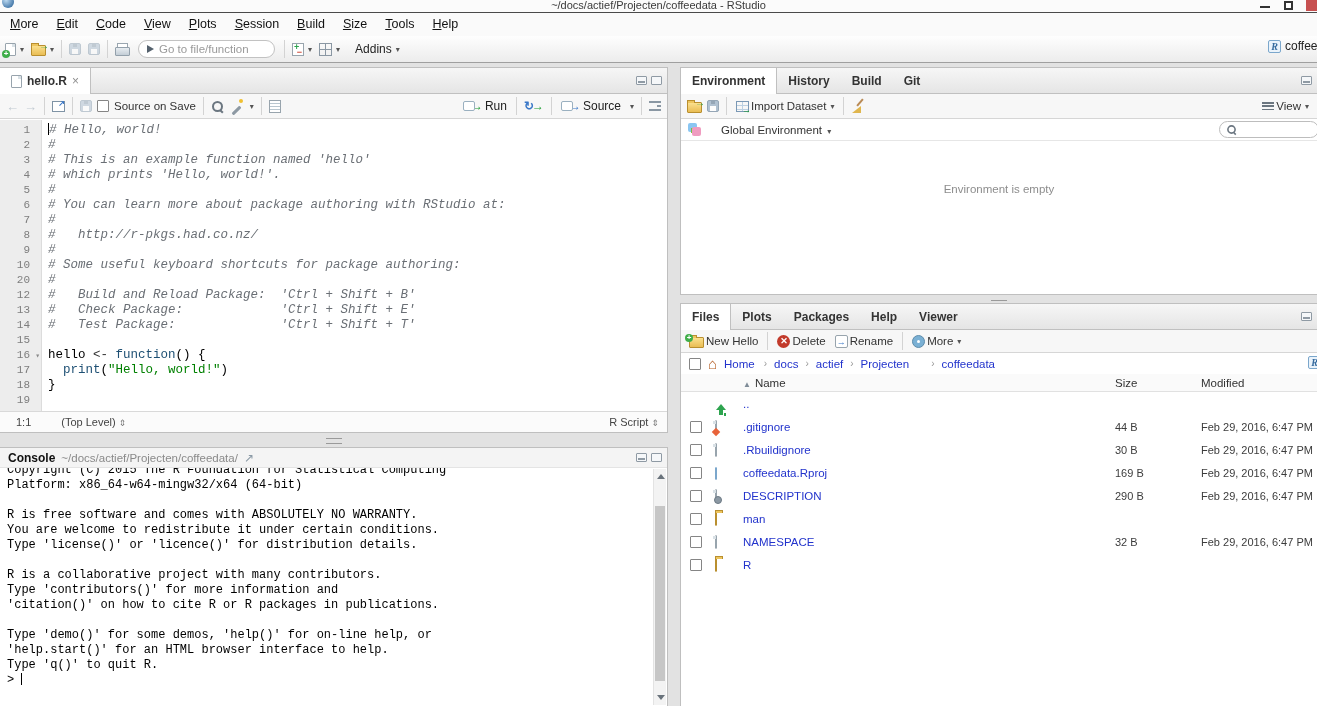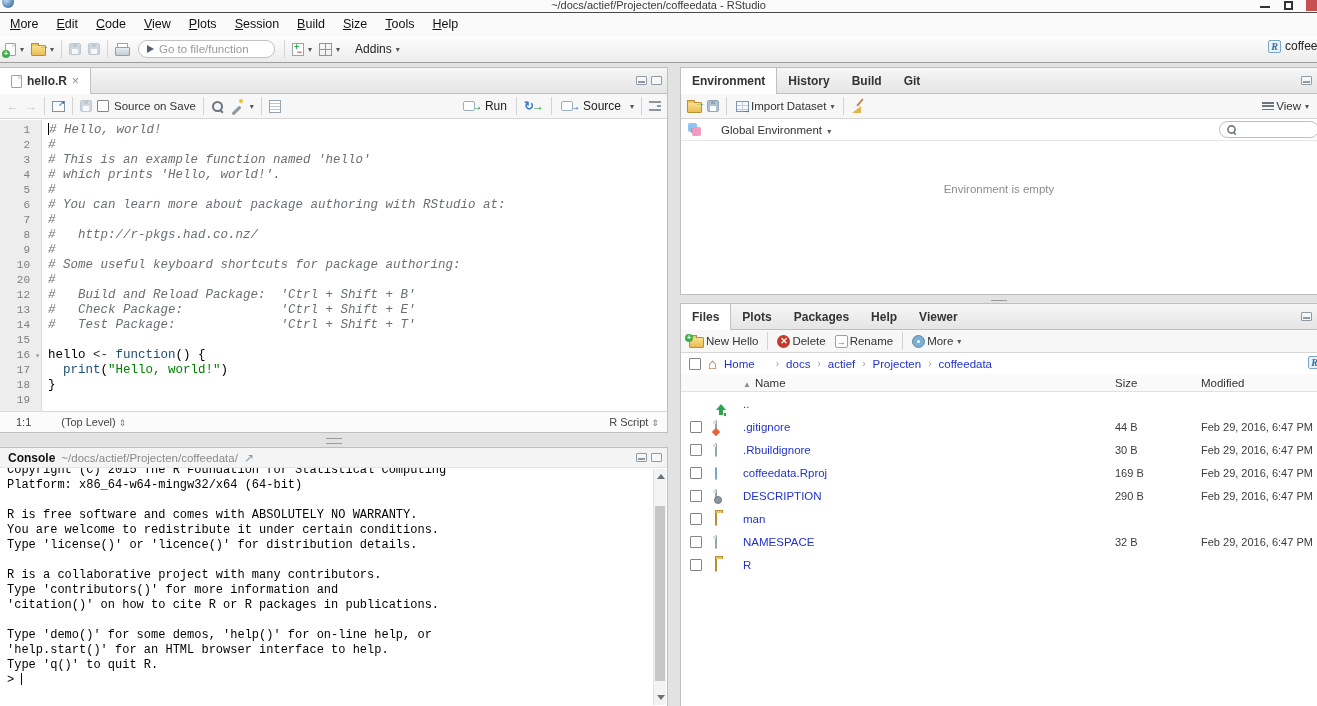--- a/index.html
+++ b/index.html
@@ -440,33 +440,33 @@
           <span class="gear"></span>
           <span>More</span>
           <span class="caret">▾</span>
         </span>
       </div>
       <div class="crumb-row">
         <span class="cb"></span>
         <span class="home-ic">⌂</span>
         <span style="display:flex;align-items:center;gap:7px;">
 
-        <span style="display:flex;align-items:center;gap:21px;">
+        <span style="display:flex;align-items:center;gap:9px;">
               <span class="crumb">Home</span>
               <span class="crumb-sep">›</span>
             </span>
             <span style="display:flex;align-items:center;gap:7px;">
               <span class="crumb">docs</span>
               <span class="crumb-sep">›</span>
             </span>
             <span style="display:flex;align-items:center;gap:7px;">
               <span class="crumb">actief</span>
               <span class="crumb-sep">›</span>
             </span>
-            <span style="display:flex;align-items:center;gap:7px;">
+            <span style="display:flex;align-items:center;gap:22px;">
               <span class="crumb">Projecten</span>
               <span class="crumb-sep">›</span>
             </span>
             <span style="display:flex;align-items:center;gap:7px;">
               <span class="crumb">coffeedata</span>
             </span>
           </span>
         <span class="r-badge icon-rproj">R</span>
       </div>
       <div class="files-grid col-head">

